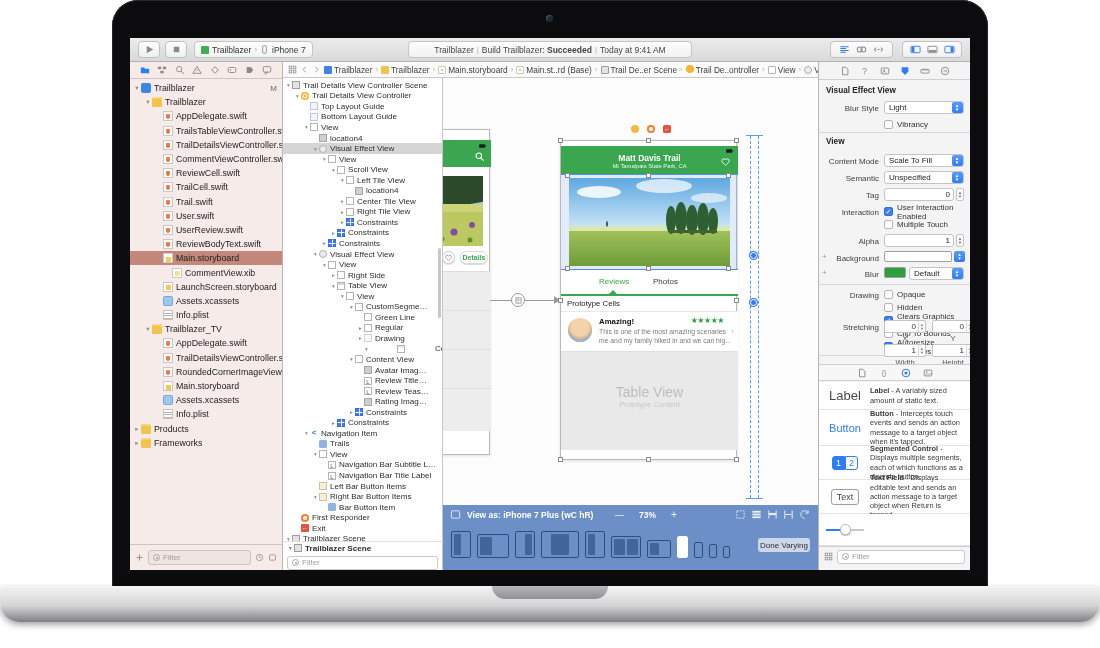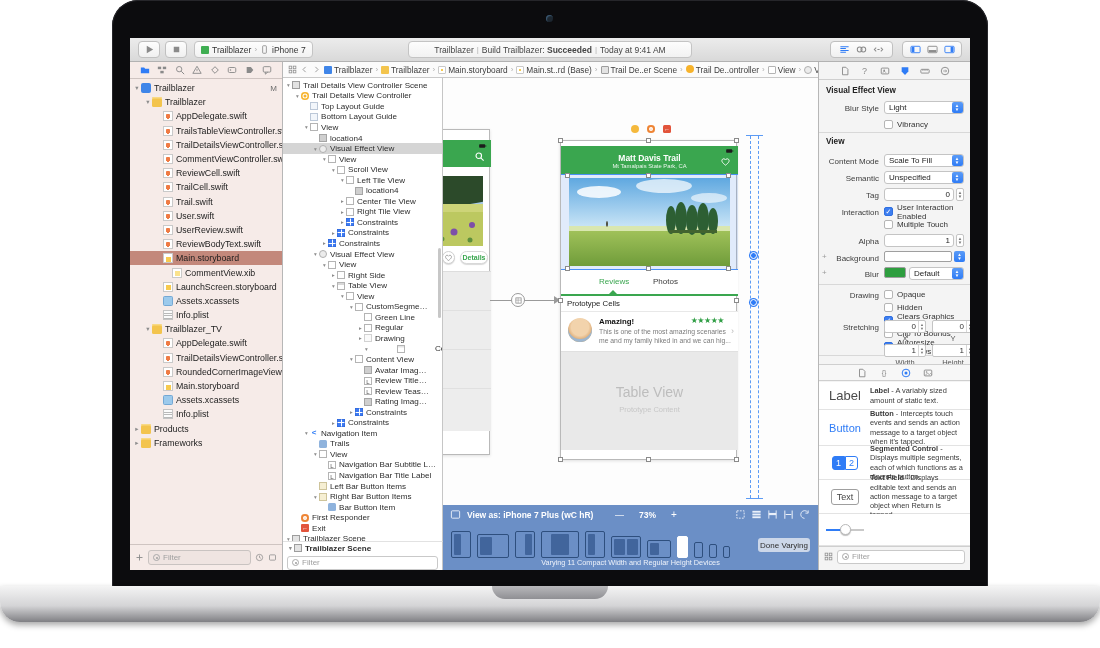--- a/index.html
+++ b/index.html
@@ -777,21 +777,21 @@
           <div style="position:absolute;left:7px;top:6px;width:24px;height:24px;border-radius:50%;background:radial-gradient(circle at 50% 38%,#f2d3ac 0 45%,#e3b684 60%,#caa05f 75%,#b08444);box-shadow:inset 0 -3px 0 #9db6cf"></div>
           <div style="position:absolute;left:38px;top:5px;font-size:7.8px;font-weight:bold;color:#111">Amazing!</div>
           <div class="stars" style="position:absolute;right:14px;top:4px" id="review-stars">★★★★★</div>
           <div style="position:absolute;left:38px;top:16px;font-size:6.8px;color:#7c7c7c">This is one of the most amazing scenaries</div>
           <div style="position:absolute;left:38px;top:25px;font-size:6.8px;color:#7c7c7c">me and my family hiked in and we can hig...</div>
           <div style="position:absolute;right:4px;top:14px;color:#b9b9b9;font-size:9px">›</div>
         </div>
 
         <div style="position:absolute;left:0;top:211px;width:177px;height:98px;background:#e9e9e9">
           <div style="text-align:center;margin-top:32px;font-size:14px;color:#bdbdbd">Table View</div>
-          <div style="text-align:center;margin-top:5px;font-size:7.5px;color:#c7c7c7">Prototype Content</div>
+          <div style="text-align:center;font-size:7.5px;color:#c7c7c7">Prototype Content</div>
         </div>
       </div>
 
       <div class="hd" style="left:115px;top:60px"></div>
       <div class="hd" style="left:203px;top:60px"></div>
       <div class="hd" style="left:291px;top:60px"></div>
       <div class="hd" style="left:115px;top:220px"></div>
       <div class="hd" style="left:291px;top:220px"></div>
       <div class="hd" style="left:115px;top:379px"></div>
       <div class="hd" style="left:203px;top:379px"></div>
@@ -860,21 +860,20 @@
           </div>
           <div class="dev" style="width: 24px; height: 18px;">
             <span class="pane" style="left: 2px; top: 2px; bottom: 2px; width: 40%;"></span>
           </div>
           <div class="dev sel" style="width: 11px; height: 22px;"></div>
           <div class="dev" style="width: 9px; height: 16px;"></div>
           <div class="dev" style="width: 8px; height: 14px;"></div>
           <div class="dev" style="width: 7px; height: 12px;"></div>
         </div>
       <div class="donebtn" style="right:8px;top:33px;width:52px;height:14px">Done Varying</div>
-      <div style="position:absolute;left:0;bottom:3px;width:100%;text-align:center;font-size:7.3px;color:#eef2fa">Varying 11 Compact Width and Regular Height Devices</div>
     </div>
 
     <div class="inspector">
       <div class="itabs">
         <span class="ticon" id="ic-it-page"><svg viewBox="0 0 12 12" width="100%" height="100%">
               <path d="M3 1.5h4l2.5 2.5v6.5H3z" fill="none" stroke="currentColor" stroke-width="1.1"></path>
             </svg></span>
         <span class="ticon" style="font-size:9px;line-height:10px;text-align:center">?</span>
         <span class="ticon" id="ic-it-id"><svg viewBox="0 0 12 12" width="100%" height="100%">
               <rect x="1.5" y="2.5" width="9" height="7" rx="1" fill="none" stroke="currentColor" stroke-width="1.1"></rect>

